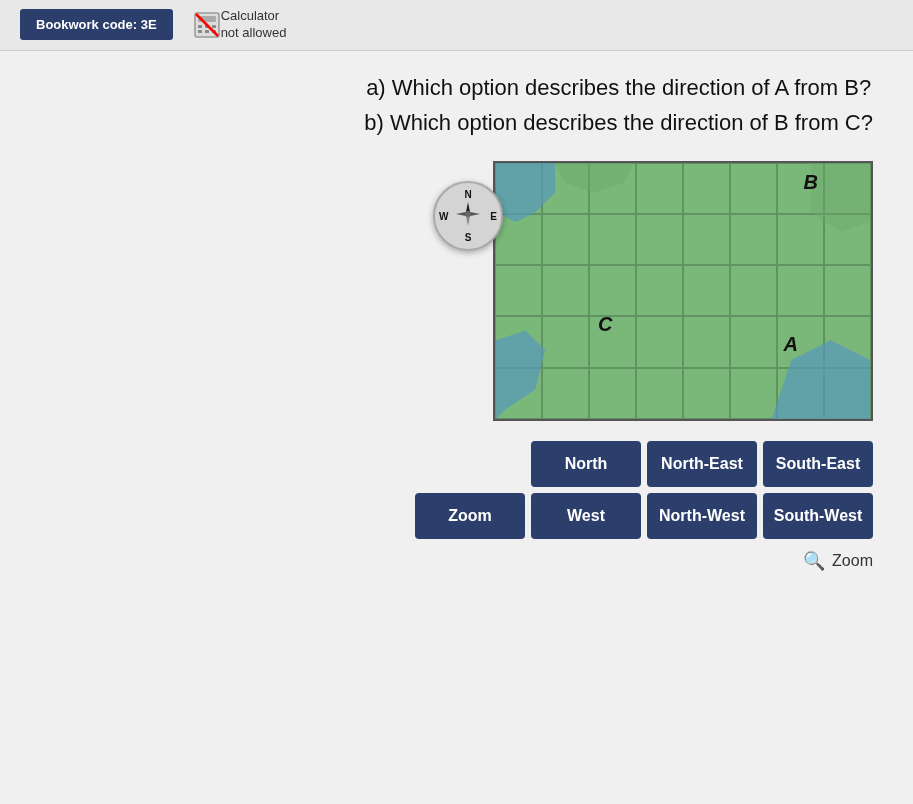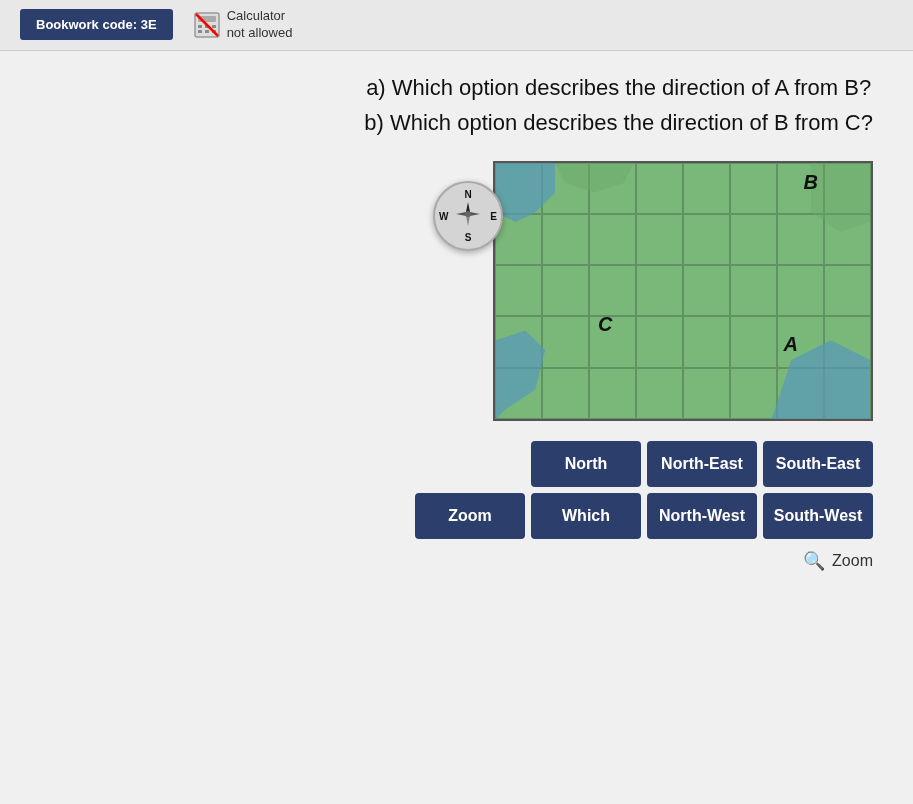--- a/index.html
+++ b/index.html
@@ -32,21 +32,20 @@
       padding: 8px 16px;
       font-size: 13px;
       font-weight: bold;
       border-radius: 3px;
       cursor: pointer;
     }
 
     .calculator-notice {
       display: flex;
       align-items: center;
-      gap: 6px;
       font-size: 13px;
       color: #333;
     }
 
     .calc-icon {
       position: relative;
       display: inline-flex;
       align-items: center;
       justify-content: center;
     }
@@ -341,21 +340,21 @@
   </div>
 
   <div class="direction-row">
     <button class="dir-btn">North</button>
     <button class="dir-btn">North-East</button>
     <button class="dir-btn">South-East</button>
   </div>
 
   <div class="direction-row">
     <button class="dir-btn">Zoom</button>
-    <button class="dir-btn">Which</button>
+    <button class="dir-btn">West</button>
     <button class="dir-btn">North-West</button>
     <button class="dir-btn">South-West</button>
   </div>
 
   <div class="zoom-section">
     <span class="zoom-icon">🔍</span>
     <span>Zoom</span>
   </div>
 </div>
 

